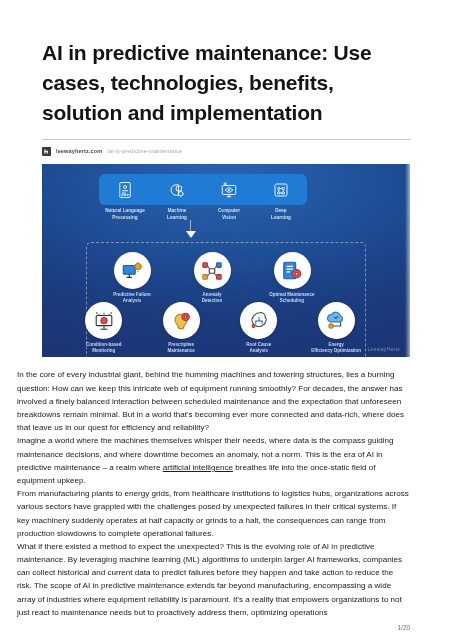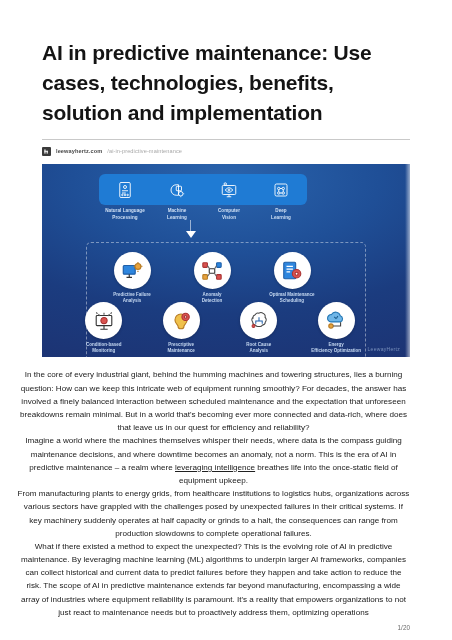--- a/index.html
+++ b/index.html
@@ -200,21 +200,21 @@
     color: rgba(190,212,240,0.55);
     letter-spacing: 0.3px;
   }
 
   
   .body-copy {
     margin: 11px 42px 0 17px;
     font-size: 8.1px;
     line-height: 1.63;
     color: #202020;
-    text-align: center;
+    text-align: left;
   }
   .body-copy p {
     margin: 0 0 0 0;
   }
   .body-copy a {
     color: #202020;
     text-decoration: underline;
   }
 
   
@@ -415,20 +415,20 @@
 Efficiency Optimization</div>
       </div>
 
     </div>
 
     <div class="watermark">LeewayHertz</div>
   </div>
 
   <div class="body-copy">
     <p>In the core of every industrial giant, behind the humming machines and towering structures, lies a burning question: How can we keep this intricate web of equipment running smoothly? For decades, the answer has involved a finely balanced interaction between scheduled maintenance and the expectation that unforeseen breakdowns remain minimal. But in a world that's becoming ever more connected and data-rich, where does that leave us in our quest for efficiency and reliability?</p>
-    <p><span>Imagine a world where the machines themselves whisper their needs, where data is the compass guiding maintenance decisions, and where downtime becomes an anomaly, not a norm. This is the era of AI in predictive maintenance – a realm where </span><a href="#">leveraging intelligence</a><span> breathes life into the once-static field of equipment upkeep.</span></p>
+    <p><span>Imagine a world where the machines themselves whisper their needs, where data is the compass guiding maintenance decisions, and where downtime becomes an anomaly, not a norm. This is the era of AI in predictive maintenance – a realm where </span><a href="#">artificial intelligence</a><span> breathes life into the once-static field of equipment upkeep.</span></p>
     <p>From manufacturing plants to energy grids, from healthcare institutions to logistics hubs, organizations across various sectors have grappled with the challenges posed by unexpected failures in their critical systems. If key machinery suddenly operates at half capacity or grinds to a halt, the consequences can range from production slowdowns to complete operational failures.</p>
     <p>What if there existed a method to expect the unexpected? This is the evolving role of AI in predictive maintenance. By leveraging machine learning (ML) algorithms to underpin larger AI frameworks, companies can collect historical and current data to predict failures before they happen and take action to reduce the risk. The scope of AI in predictive maintenance extends far beyond manufacturing, encompassing a wide array of industries where equipment reliability is paramount. It's a reality that empowers organizations to not just react to maintenance needs but to proactively address them, optimizing operations</p>
   </div>
 
   <div class="page-num">1/20</div>
 
 </div>
 
 </body></html>

